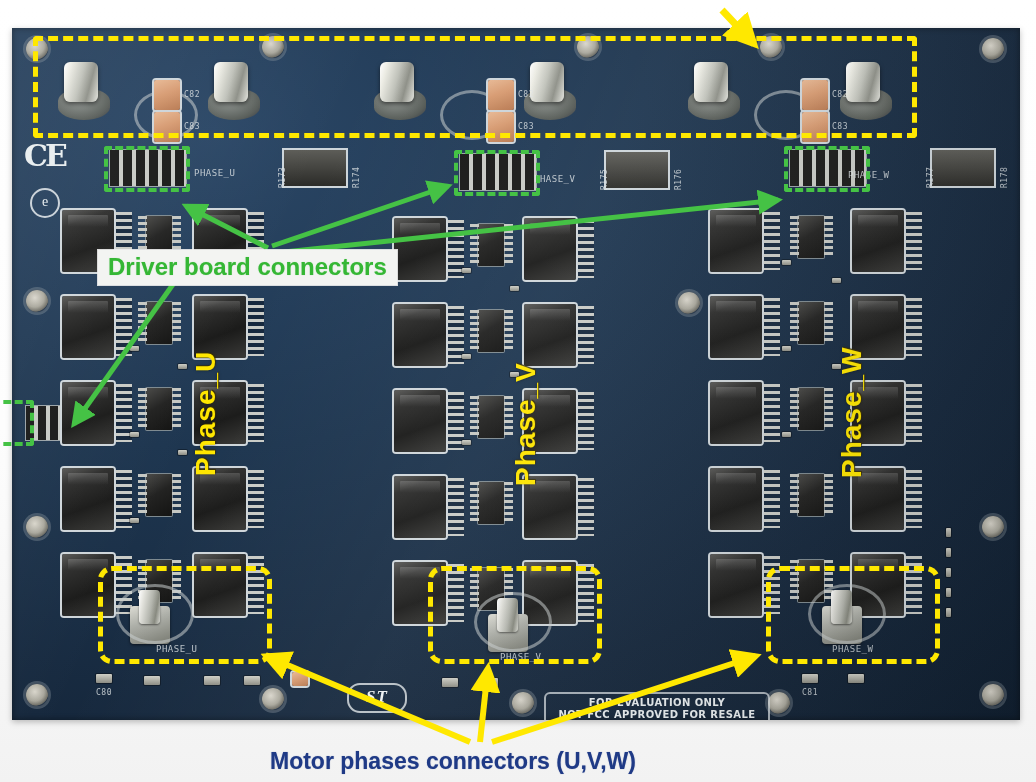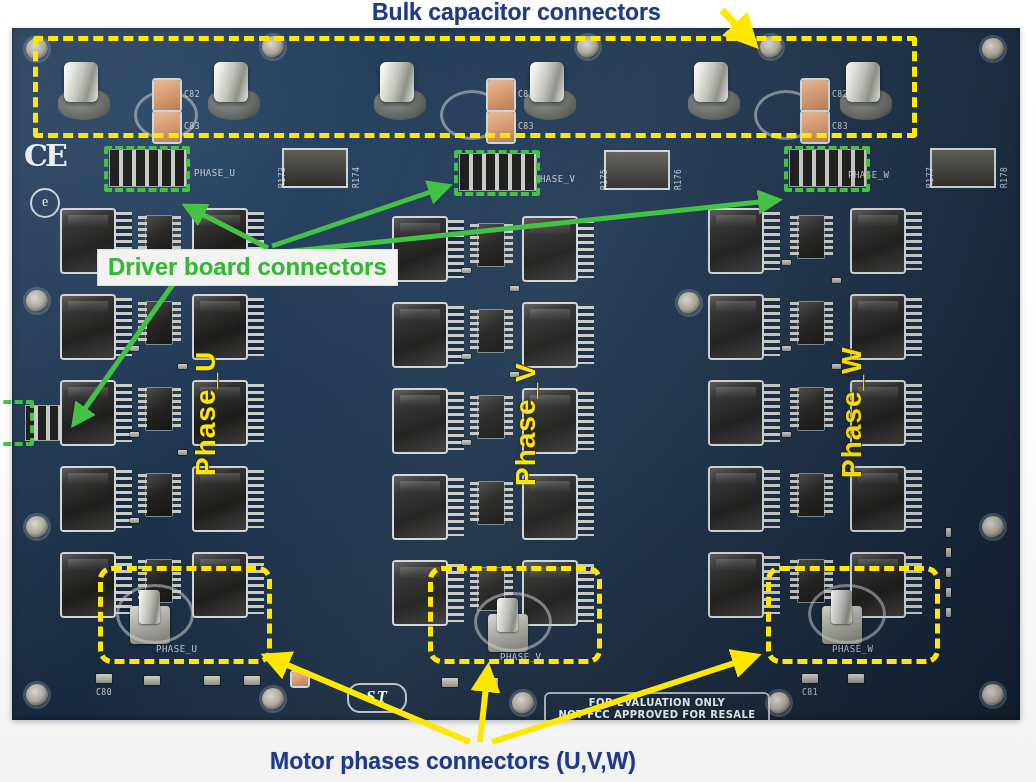--- a/index.html
+++ b/index.html
@@ -469,19 +469,18 @@
     <line x1="268" y1="248" x2="186" y2="206" stroke="#45c245" stroke-width="5" marker-end="url(#ah-g)"></line>
     <line x1="272" y1="246" x2="448" y2="186" stroke="#45c245" stroke-width="5" marker-end="url(#ah-g)"></line>
     <line x1="284" y1="252" x2="778" y2="200" stroke="#45c245" stroke-width="5" marker-end="url(#ah-g)"></line>
     <line x1="186" y1="266" x2="74" y2="424" stroke="#45c245" stroke-width="5" marker-end="url(#ah-g)"></line>
 
     <line x1="470" y1="742" x2="266" y2="656" stroke="#ffe800" stroke-width="6" marker-end="url(#ah-y)"></line>
     <line x1="480" y1="742" x2="488" y2="668" stroke="#ffe800" stroke-width="6" marker-end="url(#ah-y)"></line>
     <line x1="492" y1="742" x2="756" y2="656" stroke="#ffe800" stroke-width="6" marker-end="url(#ah-y)"></line>
   </svg>
 
-  <div class="caption" id="cap-bulk">Bulk capacitor connectors</div>
 
   <div class="caption" id="cap-driver">Driver board connectors</div>
 
   <div class="caption" id="cap-motor">Motor phases connectors (U,V,W)</div>
 
 </div>
 
 </body></html>

